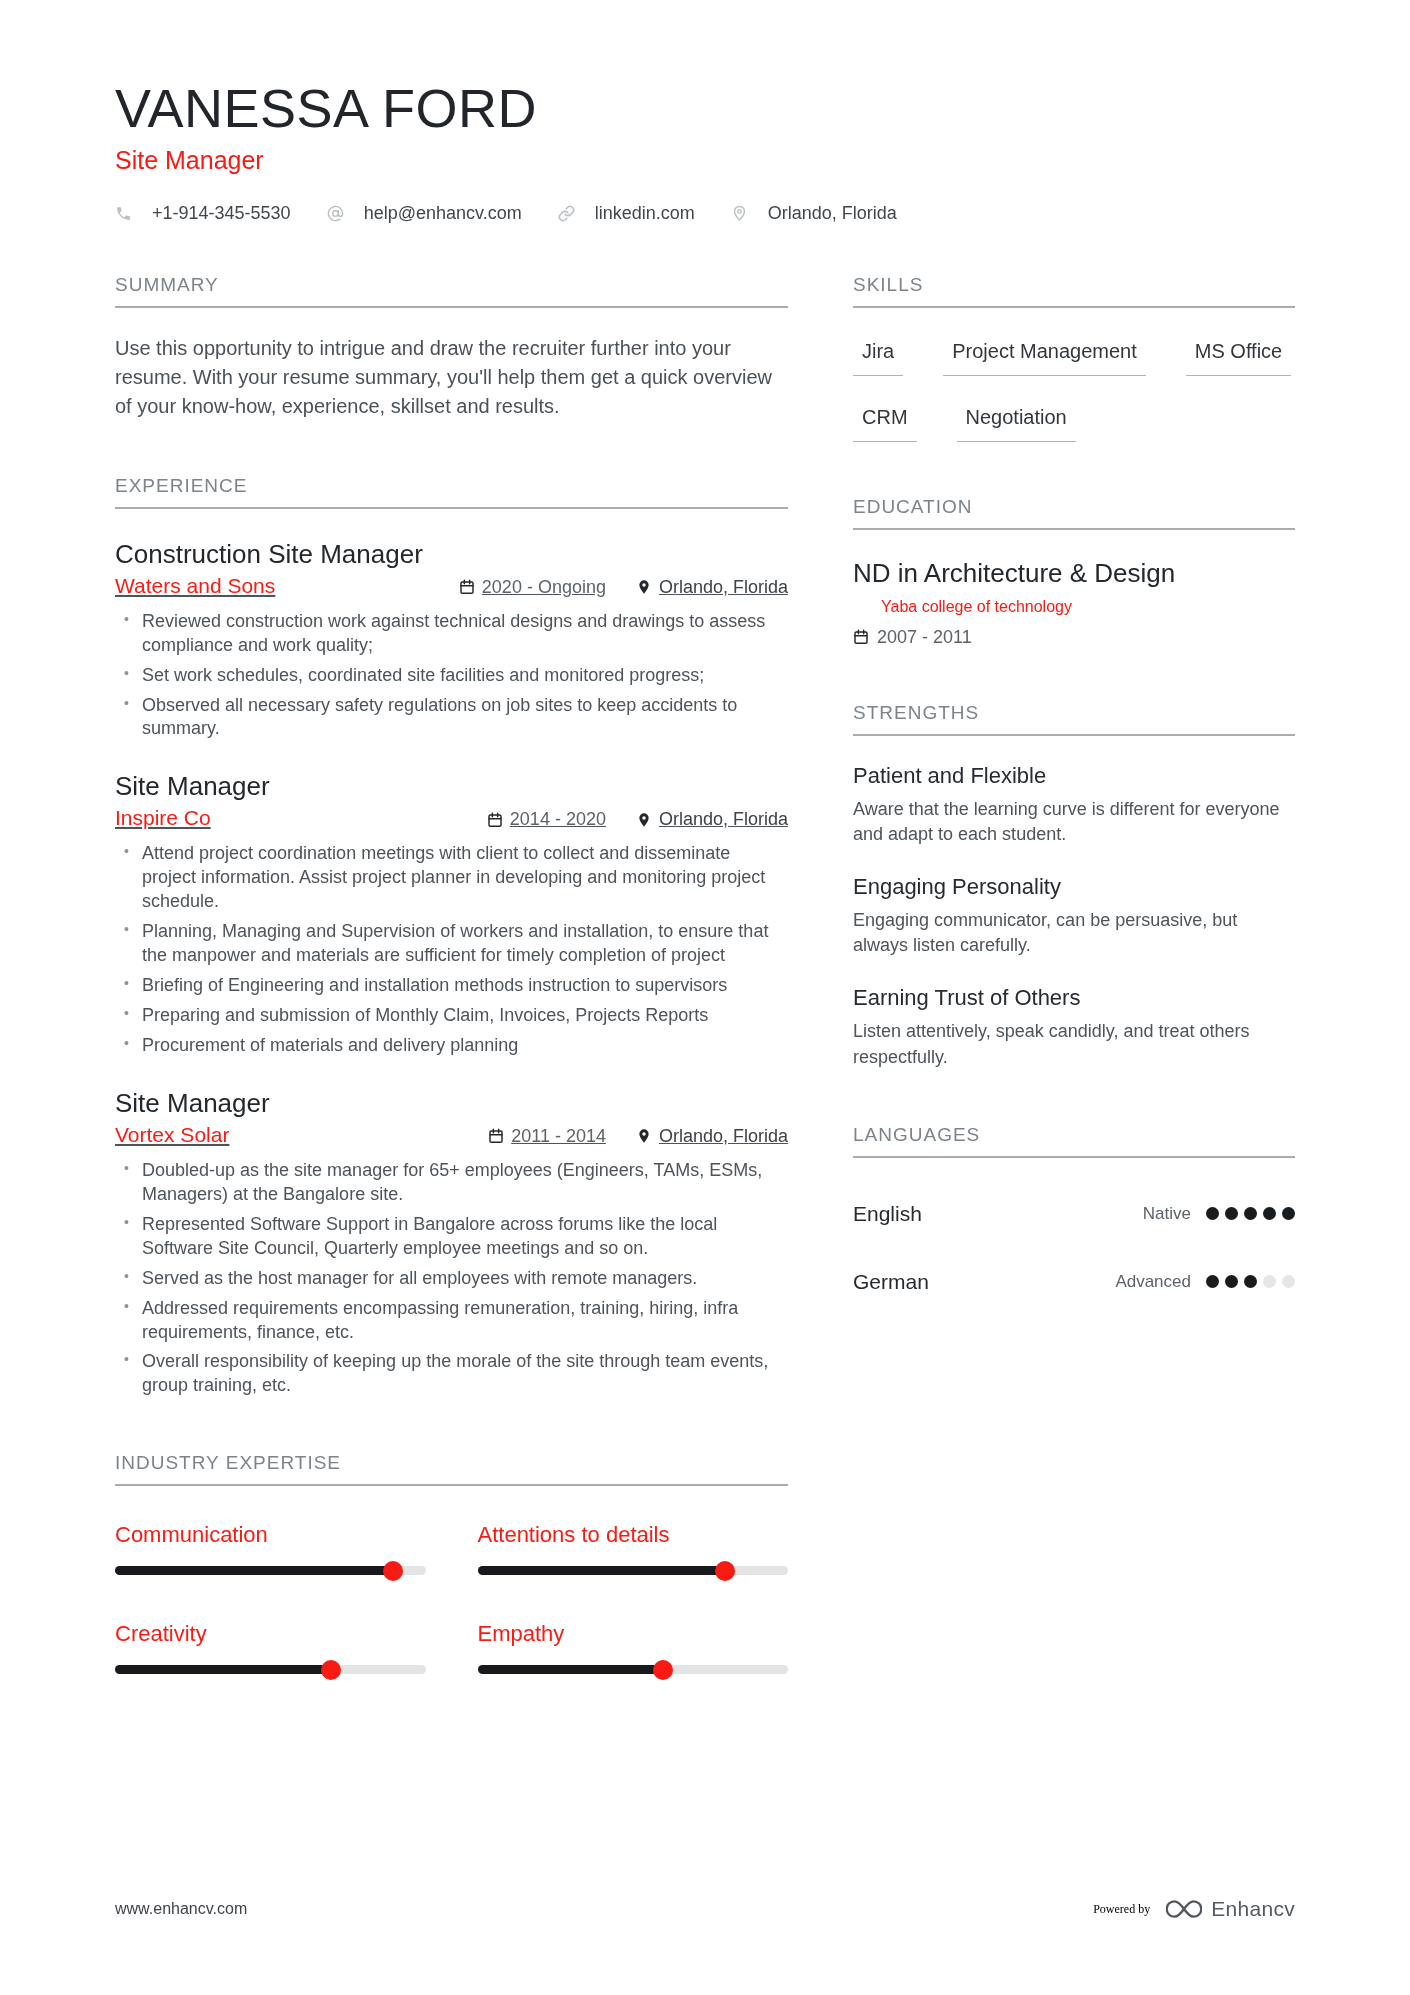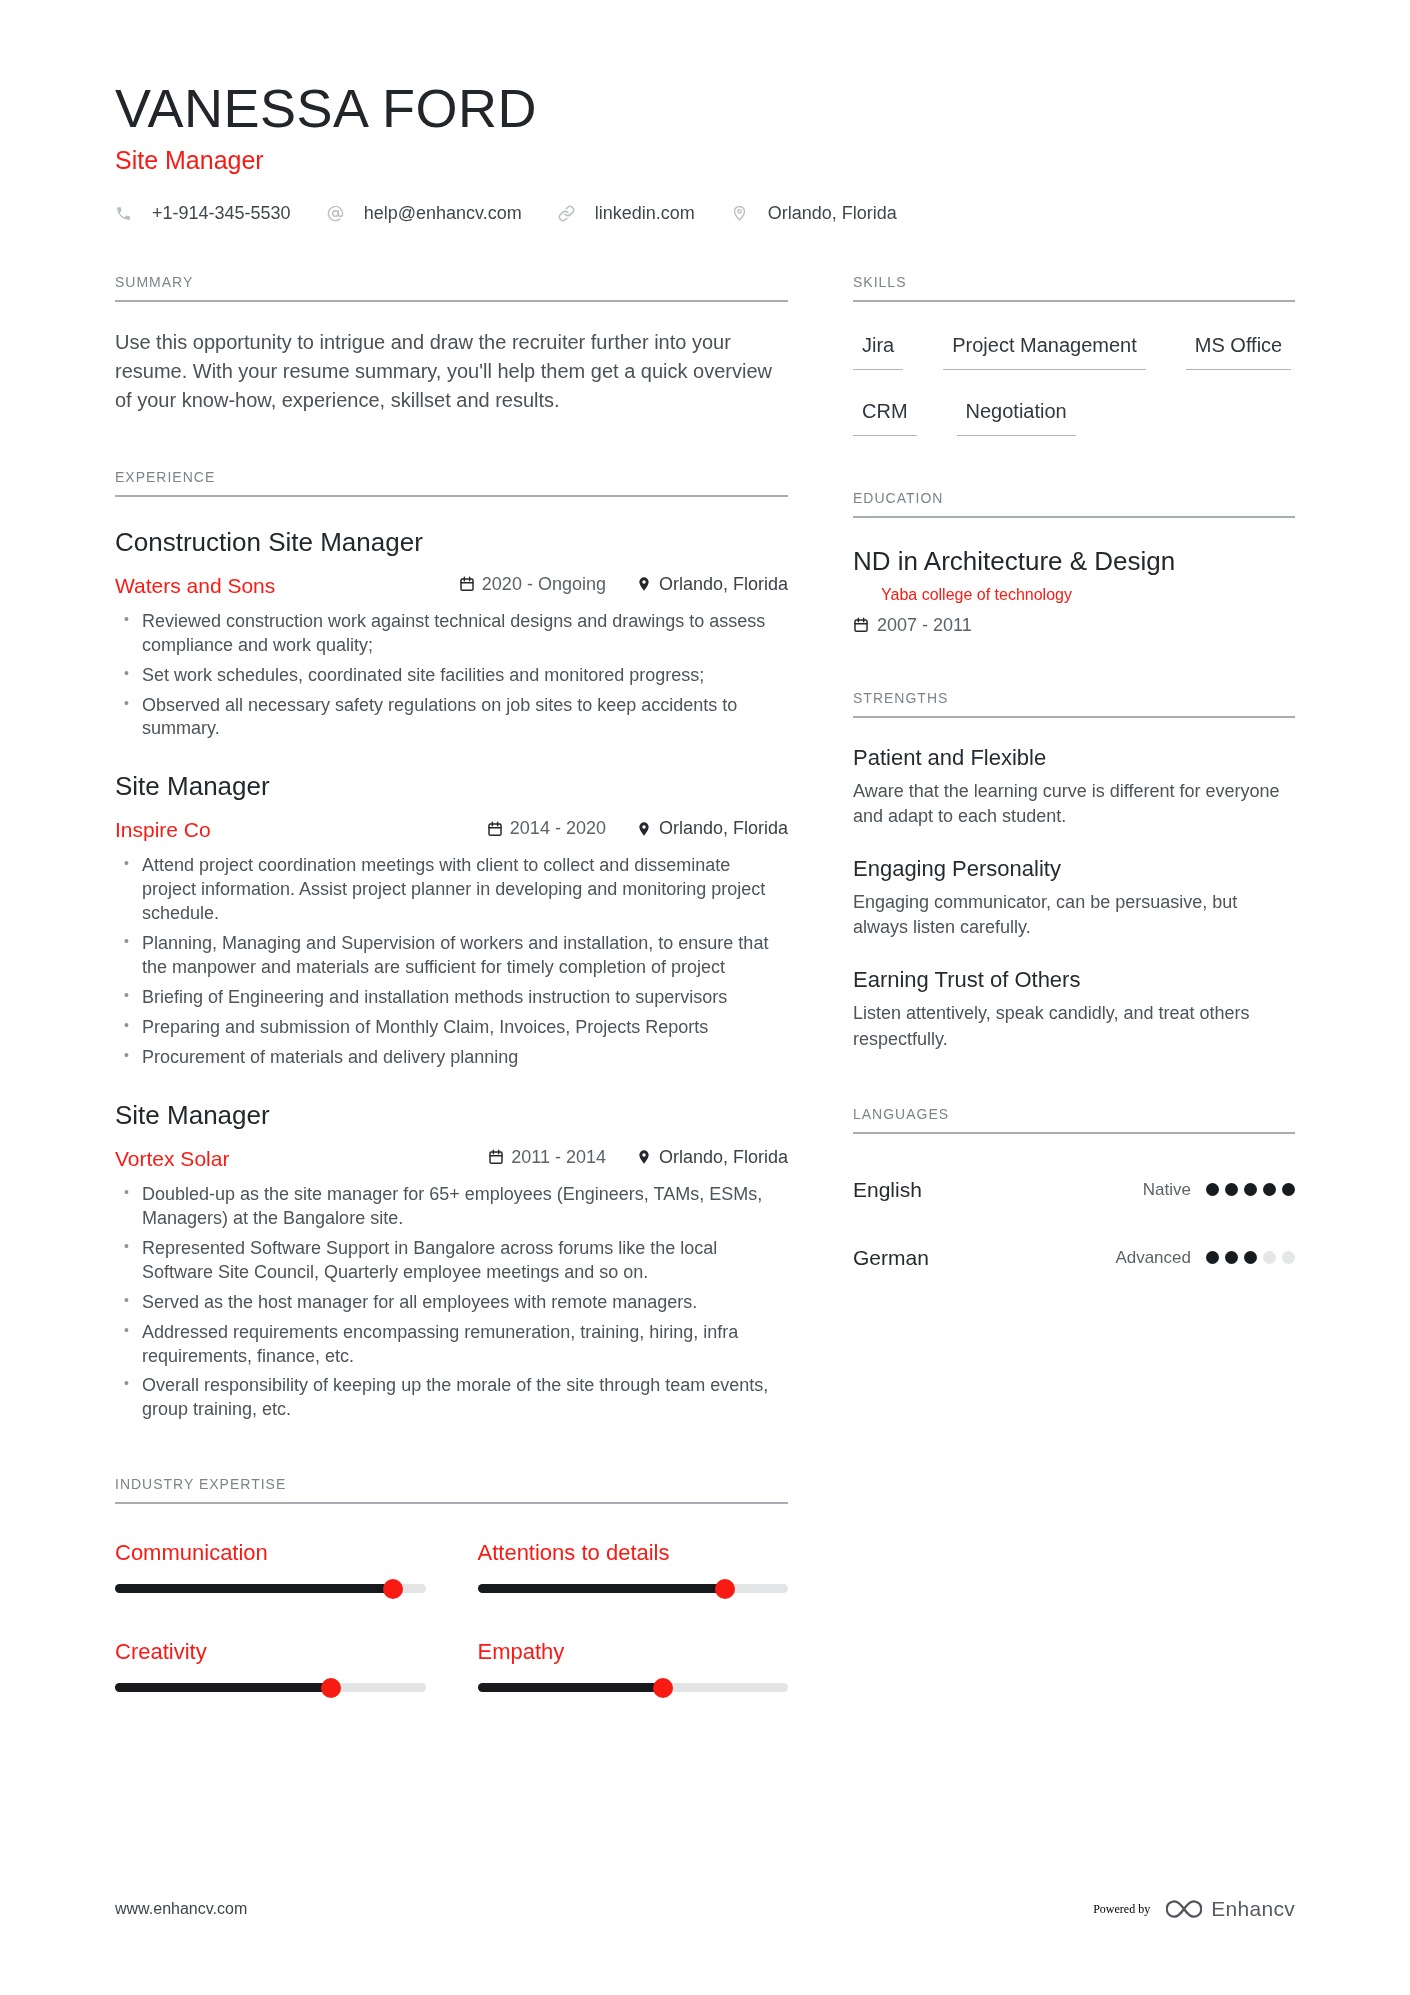--- a/index.html
+++ b/index.html
@@ -13,28 +13,28 @@
   .cand-title{font-size:25px;color:var(--accent);margin-top:9px;}
   .contact-row{display:flex;align-items:center;gap:36px;margin-top:28px;font-size:18px;color:#41474c;}
   .contact-item{display:inline-flex;align-items:center;gap:20px;cursor:pointer;}
   .cicon{display:inline-flex;color:#b9bfc3;}
   .cicon svg{width:17px;height:17px;display:block;}
   
   .columns{display:flex;gap:65px;margin-top:50px;}
   .col-left{flex:none;width:673px;}
   .col-right{flex:1;min-width:0;}
   section{margin-bottom:54px;}
-  .sec{font-size:14px;font-weight:400;letter-spacing:1px;color:#7c848a;margin:0;
+  .sec{font-size:19px;font-weight:400;letter-spacing:1px;color:#7c848a;margin:0;
        padding-bottom:10px;border-bottom:2px solid #a7adb1;}
   
   .summary-text{font-size:20px;line-height:1.45;color:#4a5157;margin:26px 0 0;}
   
   .job{margin-top:30px;}
   .job-t{font-size:26px;font-weight:400;color:#23282d;margin:0;}
-  .job-meta{display:flex;align-items:flex-start;margin-top:16px;font-size:18px;}
+  .job-meta{display:flex;align-items:flex-end;margin-top:4px;font-size:18px;text-decoration:underline;}
   .company{color:var(--accent);font-size:21px;margin-right:auto;}
   .meta-group{display:inline-flex;align-items:center;gap:7px;margin-left:30px;white-space:nowrap;}
   .micon{display:inline-flex;color:#24282c;}
   .micon svg{width:16px;height:16px;display:block;}
   .meta-dates{color:#5c6368;}
   .meta-loc{color:#3c4247;}
   .bullets{margin:12px 0 0;padding:0;list-style:none;}
   .bullets li{position:relative;padding-left:27px;font-size:18px;line-height:1.33;color:#4d545a;margin-bottom:6px;}
   .bullets li::before{content:"•";position:absolute;left:9px;top:0;color:#8d9499;font-size:14px;}
   

